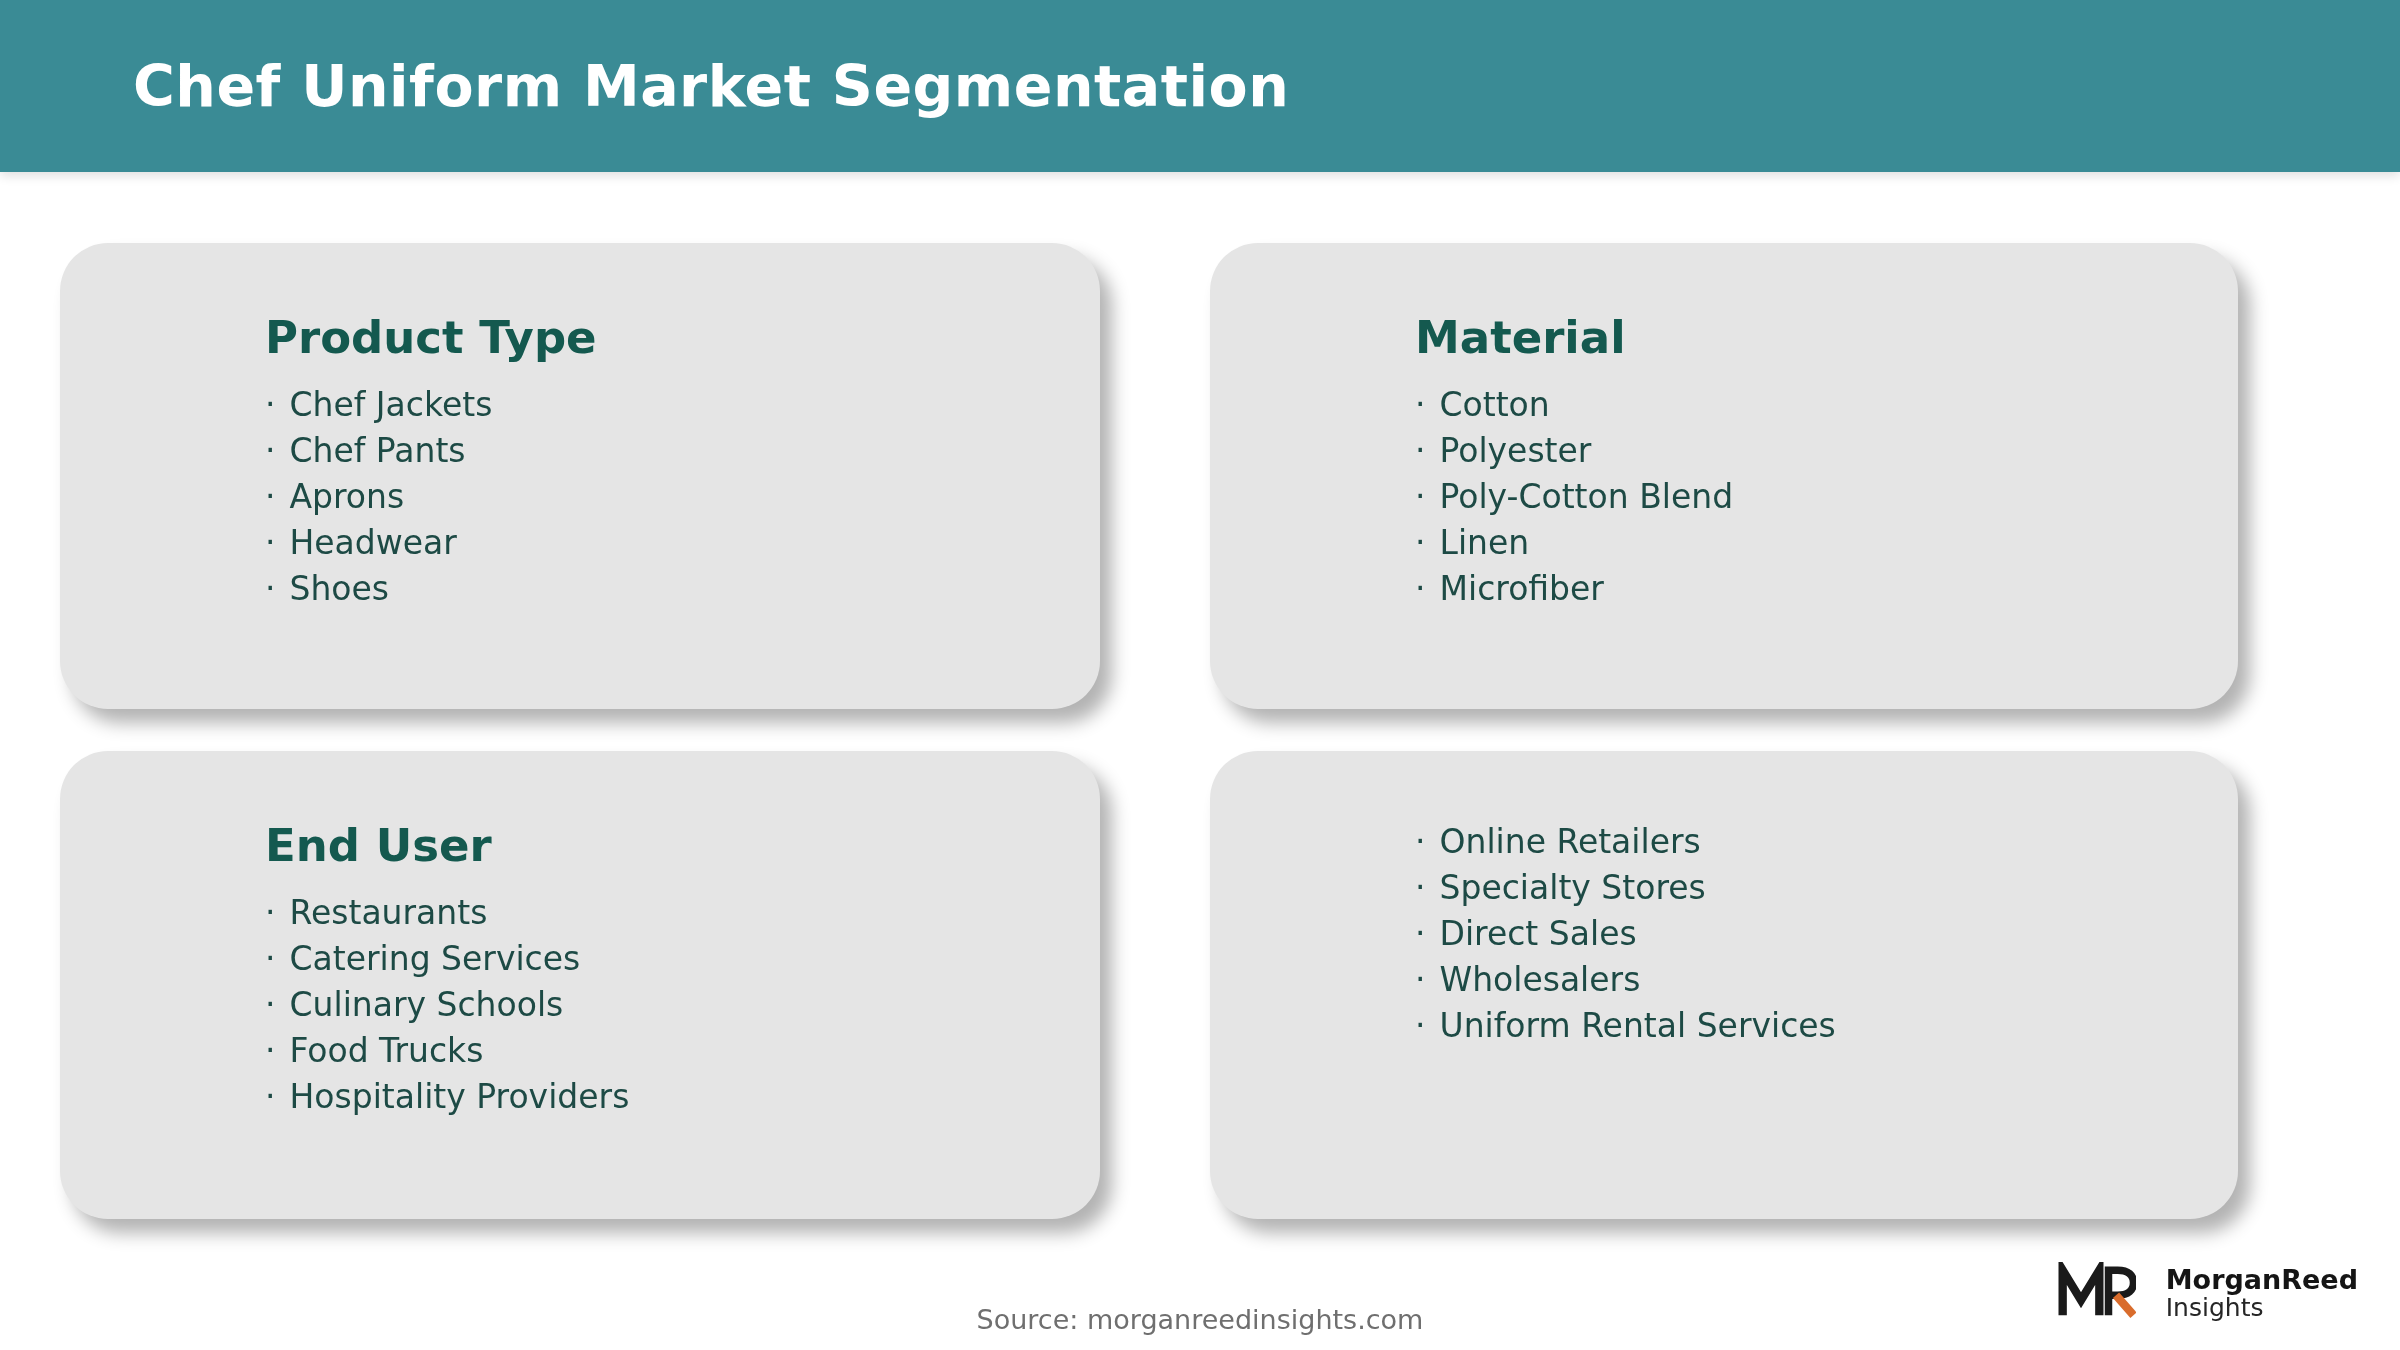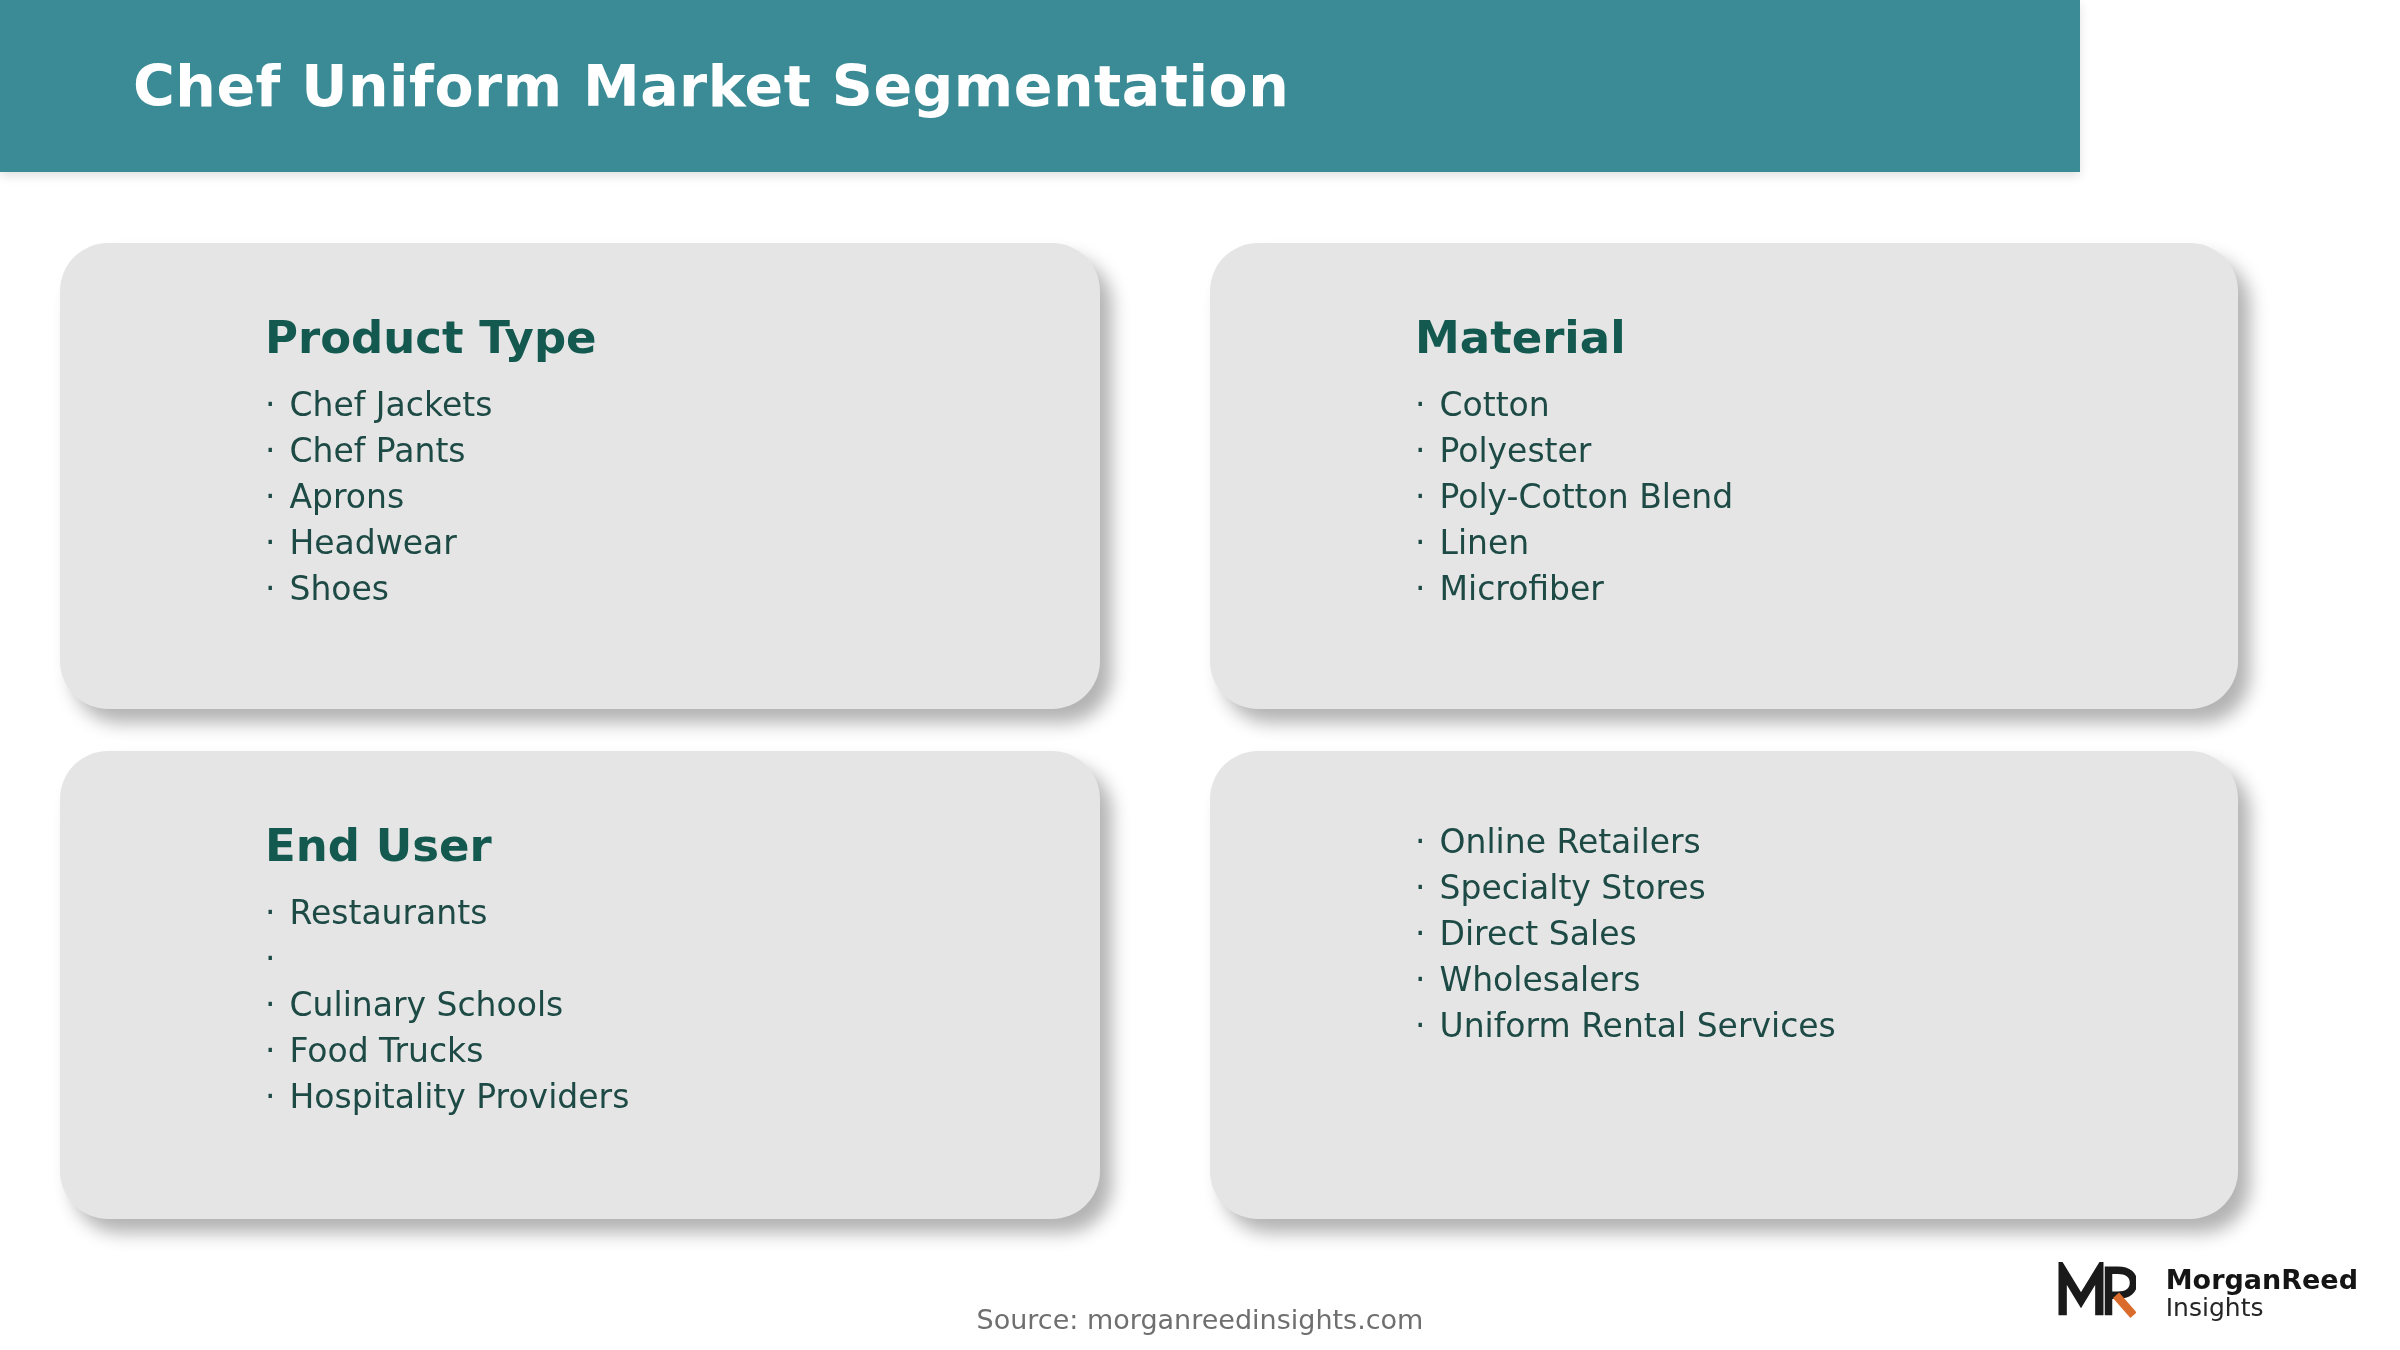--- a/index.html
+++ b/index.html
@@ -11,21 +11,21 @@
   .page {
     position: relative;
     width: 2400px; height: 1350px;
     overflow: hidden;
     background: #ffffff;
   }
 
   
   .header {
     position: absolute; top: 0; left: 0;
-    width: 2080px; height: 172px;
+    width: 2400px; height: 172px;
     background: #3a8b95;
     display: flex; align-items: center;
     box-shadow: 0 4px 10px rgba(0,0,0,0.12);
   }
   .page-title {
     color: #ffffff;
     font-size: 57px;
     font-weight: 700;
     margin-left: 133px;
     letter-spacing: 0.5px;
@@ -155,20 +155,21 @@
 
   <div class="card" id="card-2">
     <h2 class="card-title">End User</h2>
     <ul class="card-list">
         <li>
           <span class="bullet">·</span>
           <span>Restaurants</span>
         </li>
         <li>
           <span class="bullet">·</span>
+          <span>Catering Services</span>
         </li>
         <li>
           <span class="bullet">·</span>
           <span>Culinary Schools</span>
         </li>
         <li>
           <span class="bullet">·</span>
           <span>Food Trucks</span>
         </li>
         <li>

